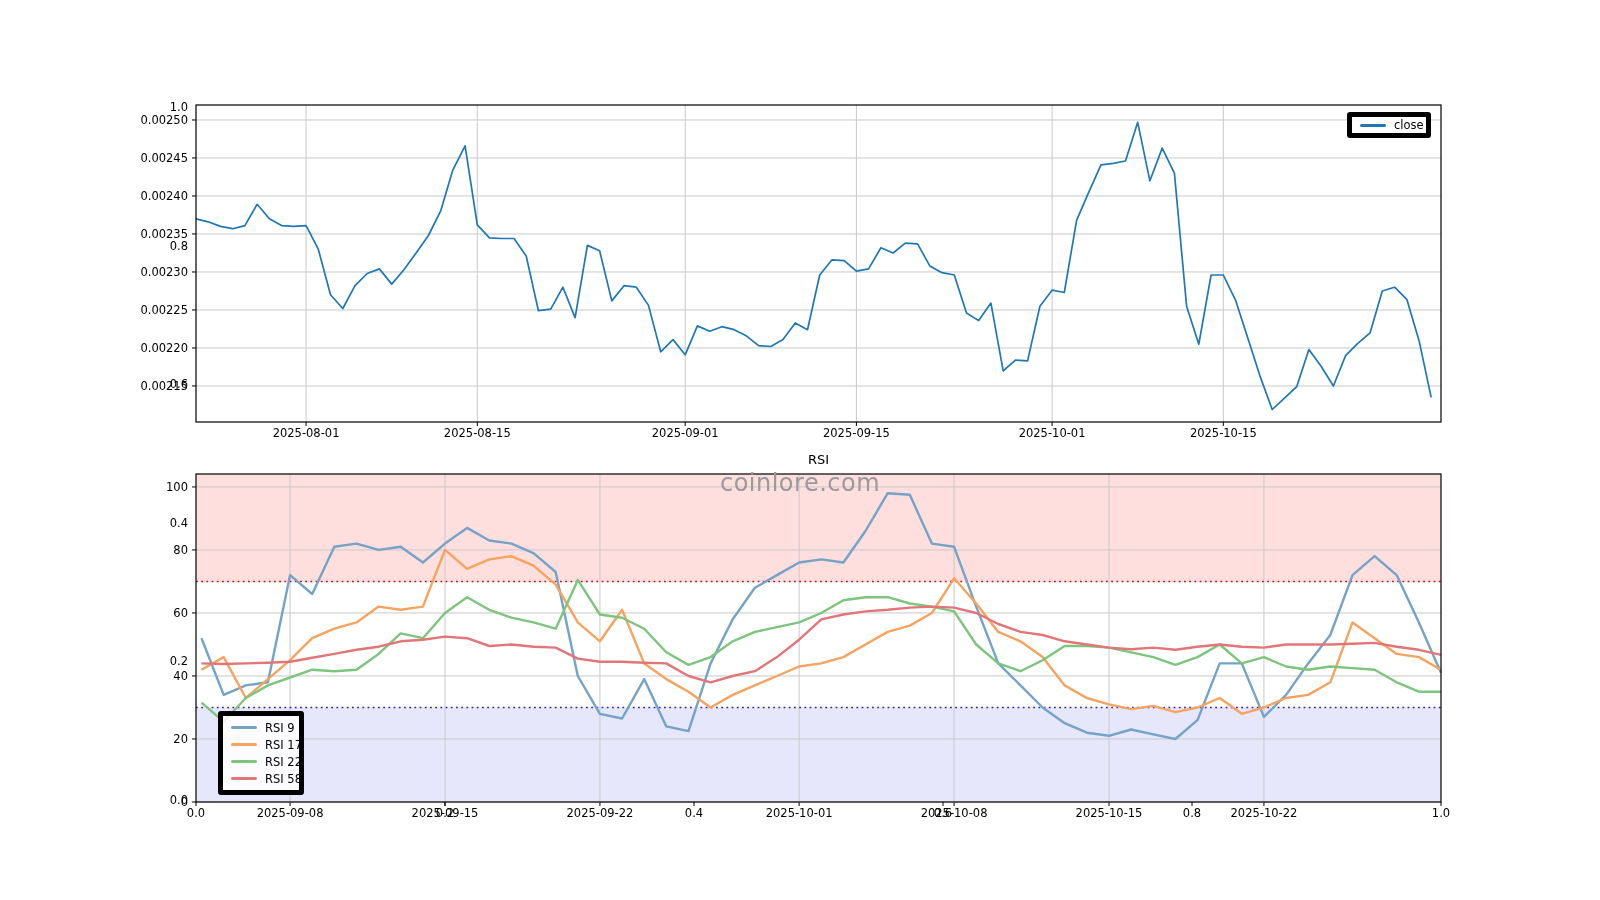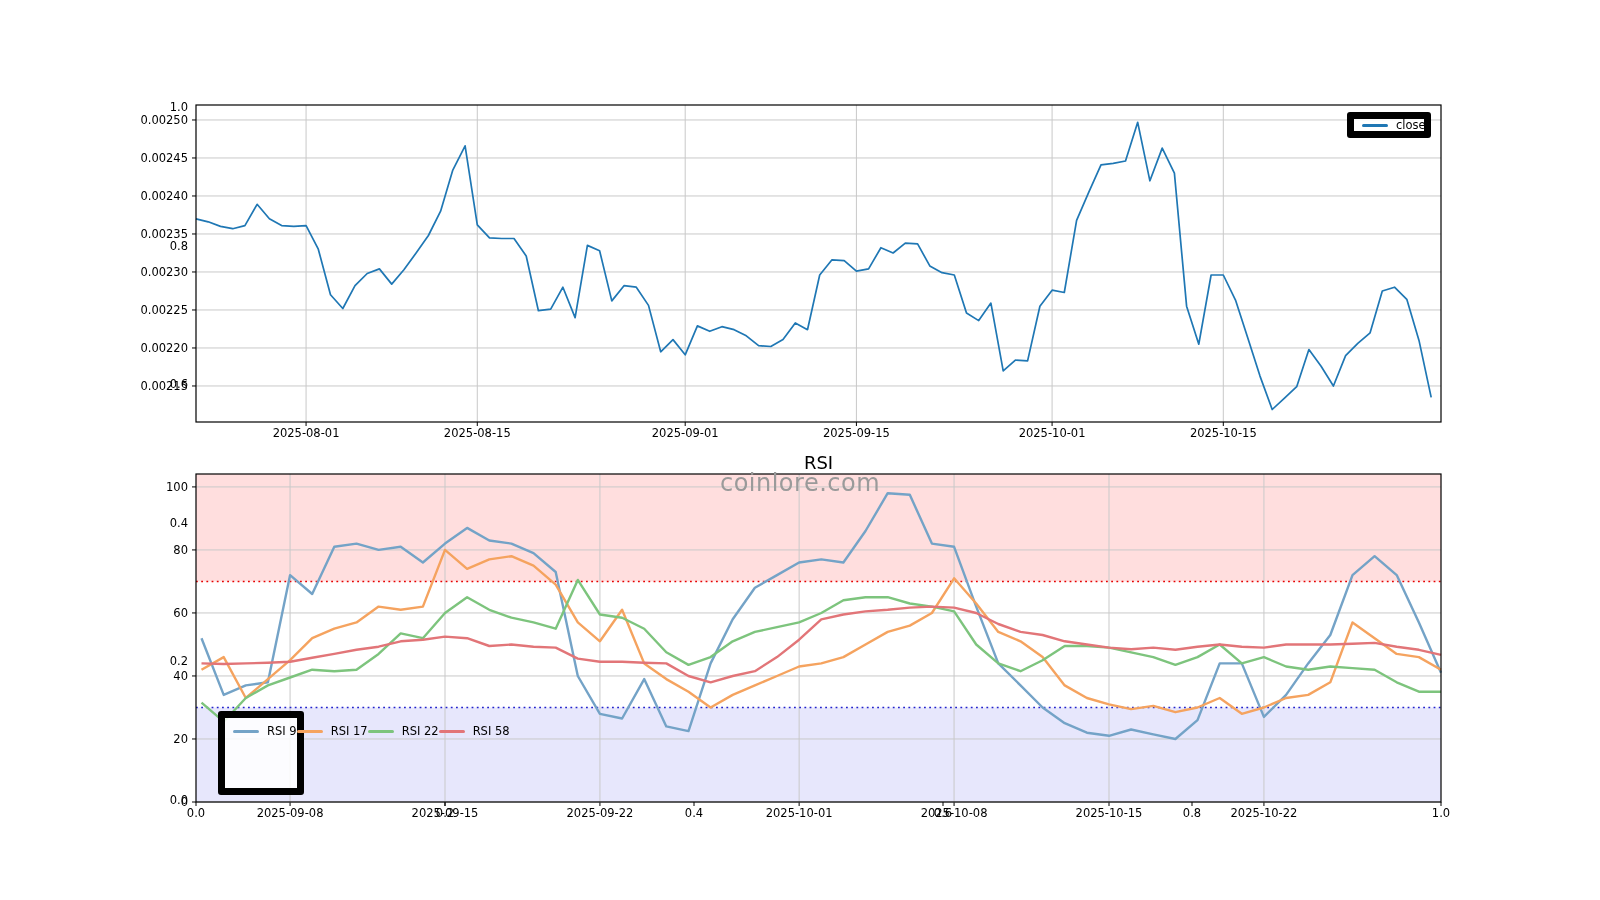--- a/index.html
+++ b/index.html
@@ -2,27 +2,27 @@
 <html><head>
 <meta charset="utf-8">
 <style>
   html,body{margin:0;padding:0;background:#fff;}
   #figure{position:relative;width:1600px;height:900px;background:#ffffff;
           font-family:"DejaVu Sans","Liberation Sans",sans-serif;overflow:hidden;}
   #chart-svg{position:absolute;left:0;top:0;}
   #watermark{position:absolute;left:0;top:429px;width:1600px;text-align:center;
              font-size:24px;color:#9a9a9a;letter-spacing:0.5px;margin-top:40px;}
   #rsi-title{position:absolute;left:196px;top:452px;width:1245px;text-align:center;
-             font-size:18px;color:#000;}
-  .legend{position:absolute;background:rgba(255,255,255,0.85);border:7px solid #000000;
+             font-size:13px;color:#000;}
+  .legend{position:absolute;background:rgba(255,255,255,0.85);border:5px solid #000000;
           border-radius:3px;box-sizing:border-box;}
   #legend-close{left:1347px;top:112px;width:84px;height:26px;display:flex;
                 align-items:center;padding:0 8px;}
   #legend-rsi{left:218px;top:711px;width:86px;height:84px;display:flex;
-              flex-direction:row;justify-content:space-around;padding:3px 8px;}
+              flex-direction:column;justify-content:space-around;padding:3px 8px;}
   .legend-row{display:flex;align-items:center;height:20px;}
   .legend-swatch{display:inline-block;width:26px;height:3px;border-radius:1.5px;
                  margin-right:8px;flex:0 0 auto;}
   .legend-text{font-size:11.5px;color:#000;white-space:nowrap;}
 </style>
 </head>
 <body>
 
 <div id="figure">
   <svg id="chart-svg" width="1600" height="900">

